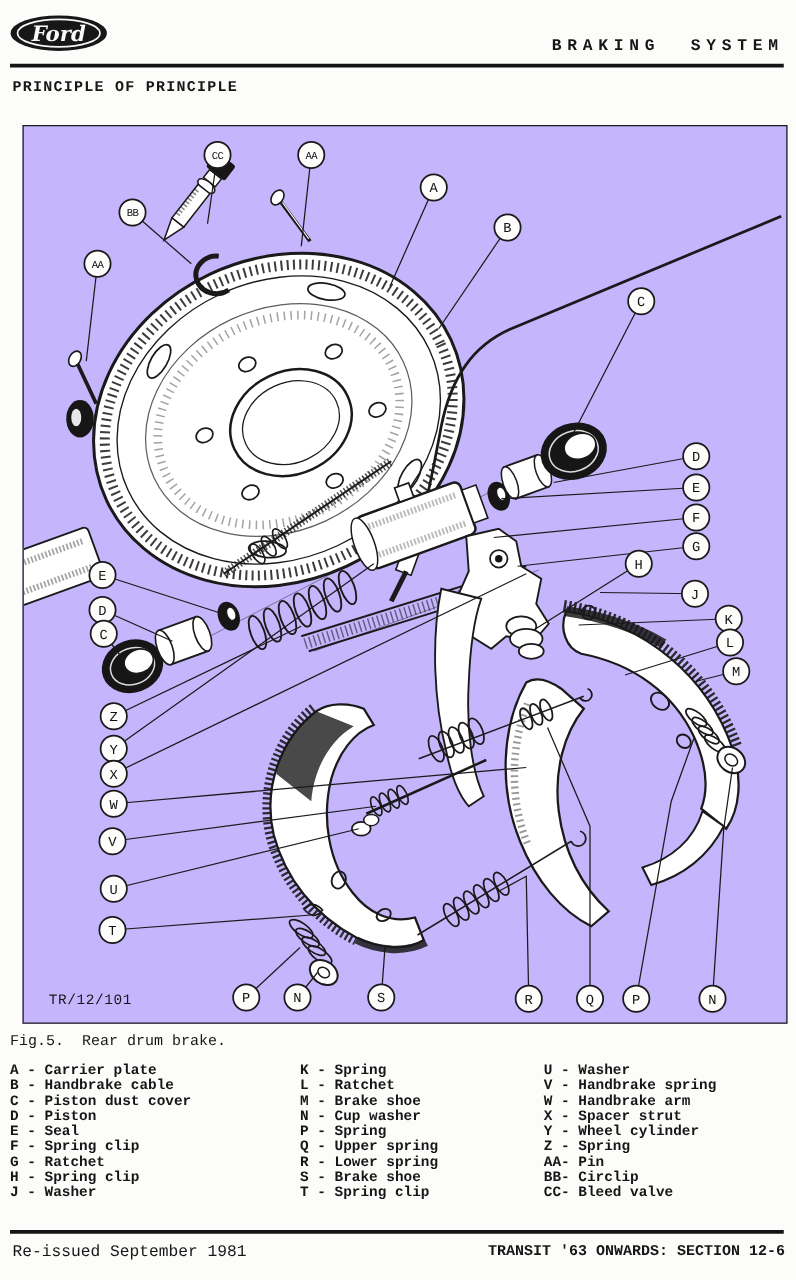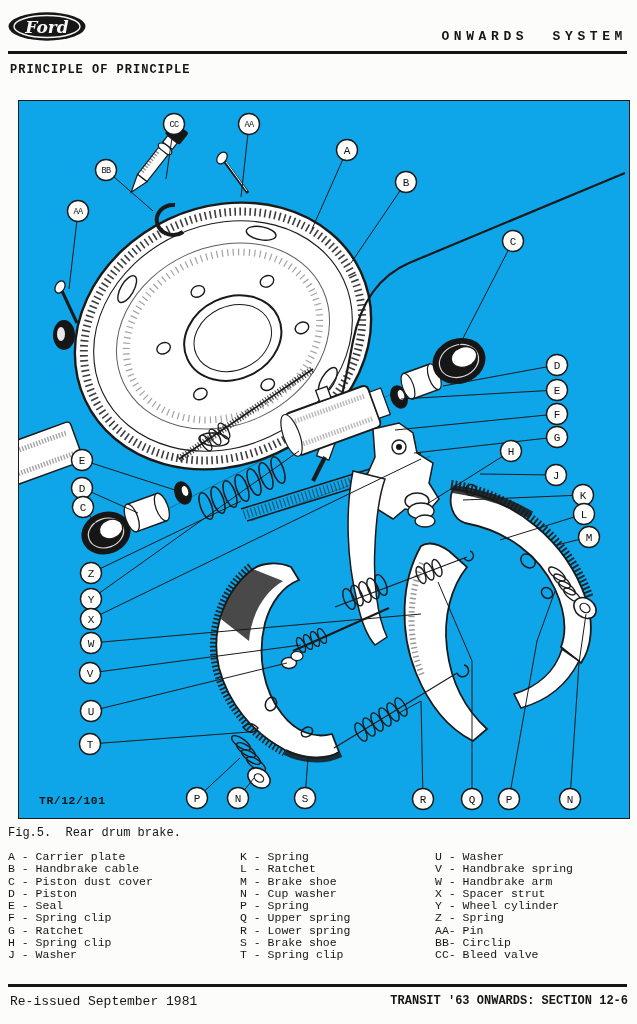--- a/index.html
+++ b/index.html
@@ -15,52 +15,52 @@
     right:10px;top:29px;font-size:13px;font-weight:700;
     letter-spacing:4.6px;word-spacing:12px;white-space:pre;
   }
   .rule{left:8px;width:619px;background:#151515;}
   #rule-top{top:51px;height:3px;}
   #rule-bottom{top:984px;height:3px;}
   #section-heading{left:10px;top:63px;font-size:12px;font-weight:700;letter-spacing:1px;white-space:pre;}
   
   #figure-box{
     left:18px;top:100px;width:610px;height:717px;
-    border:1.6px solid #1a1a1a;overflow:hidden;background:#0ea5e9;text-align:right;
+    border:1.6px solid #1a1a1a;overflow:hidden;background:#c4b5fd;text-align:right;
   }
   #figure-box svg{position:absolute;left:0;top:0;}
-  #figure-ref{left:20px;top:693px;font-size:11.5px;font-weight:700;letter-spacing:.5px;position:absolute;}
+  #figure-ref{left:20px;top:693px;font-size:11.5px;font-weight:400;letter-spacing:.5px;position:absolute;}
   
   .ln{stroke:#1a1a1a;fill:none;}
   .wh{fill:#ffffff;stroke:#1a1a1a;}
   .bk{fill:#161616;stroke:none;}
   .leader{fill:none;stroke:#1a1a1a;stroke-width:1;}
   #callout-circles circle{fill:#fdfdfc;stroke:#1a1a1a;stroke-width:1.4;}
   .callout-letter{font-family:"Liberation Mono",monospace;font-size:11px;fill:#111;text-anchor:middle;}
   .callout-letter.small{font-size:8.5px;letter-spacing:-.5px;}
   
   #figure-caption{left:8px;top:826px;font-size:12px;font-weight:400;white-space:pre;}
   #legend{left:8px;top:851px;display:flex;width:622px;}
-  .legend-col{font-size:11.5px;font-weight:400;line-height:12.3px;white-space:pre;}
+  .legend-col{font-size:11.5px;font-weight:700;line-height:12.3px;white-space:pre;}
   .legend-col:nth-child(1){width:220px;}
   .legend-col:nth-child(2){width:195px;margin-left:12px;}
   
   #footer-left{left:10px;top:994px;font-size:13px;font-weight:400;}
   #footer-right{right:9px;top:994px;font-size:12px;font-weight:700;}
 </style>
 </head>
 <body>
 
 <svg id="brand-logo" class="abs" width="80" height="31" viewBox="0 0 80 31">
   <ellipse cx="40" cy="15.5" rx="38.5" ry="14.2" fill="#171717"></ellipse>
   <ellipse cx="40" cy="15.5" rx="33" ry="11" fill="none" stroke="#f6f6f4" stroke-width="1.4"></ellipse>
   <text x="40" y="21.5" text-anchor="middle" font-family="'DejaVu Serif','Liberation Serif',serif" font-style="italic" font-weight="700" font-size="17" fill="#f8f8f6">Ford</text>
 </svg>
 
-<div id="doc-title" class="abs">ONWARDS SYSTEM</div>
+<div id="doc-title" class="abs">BRAKING SYSTEM</div>
 <div id="rule-top" class="abs rule"></div>
 <div id="section-heading" class="abs">PRINCIPLE OF PRINCIPLE</div>
 
 <div id="figure-box" class="abs">
   <svg width="610" height="717" viewBox="18 100 610 717">
 
     <g class="ln" stroke-width=".7" opacity=".5">
       <line x1="95" y1="545" x2="470" y2="352"></line>
       <line x1="250" y1="520" x2="430" y2="455"></line>
     </g>

